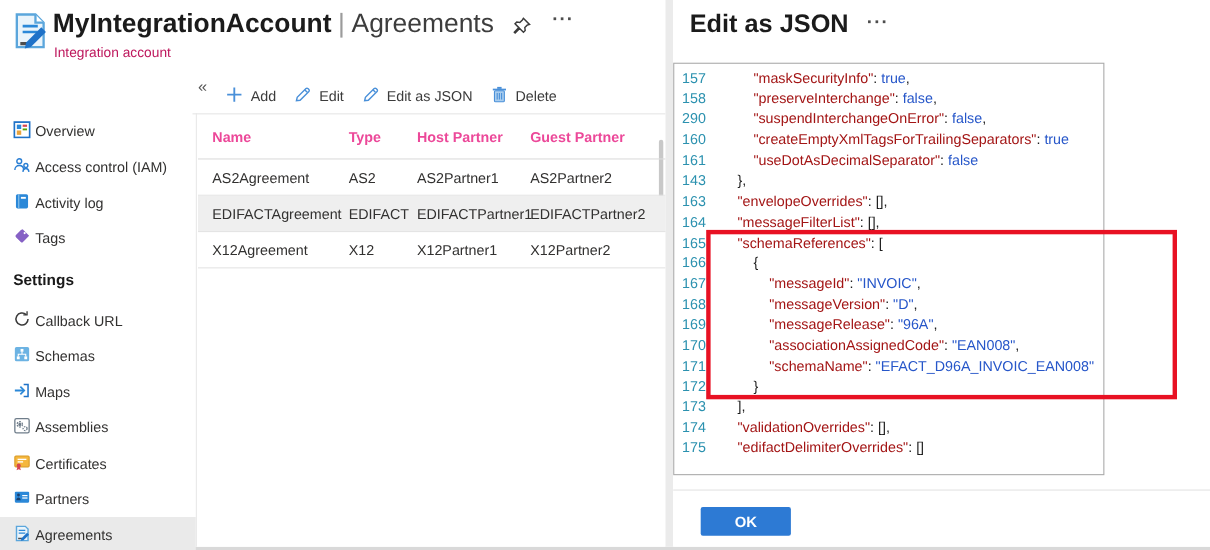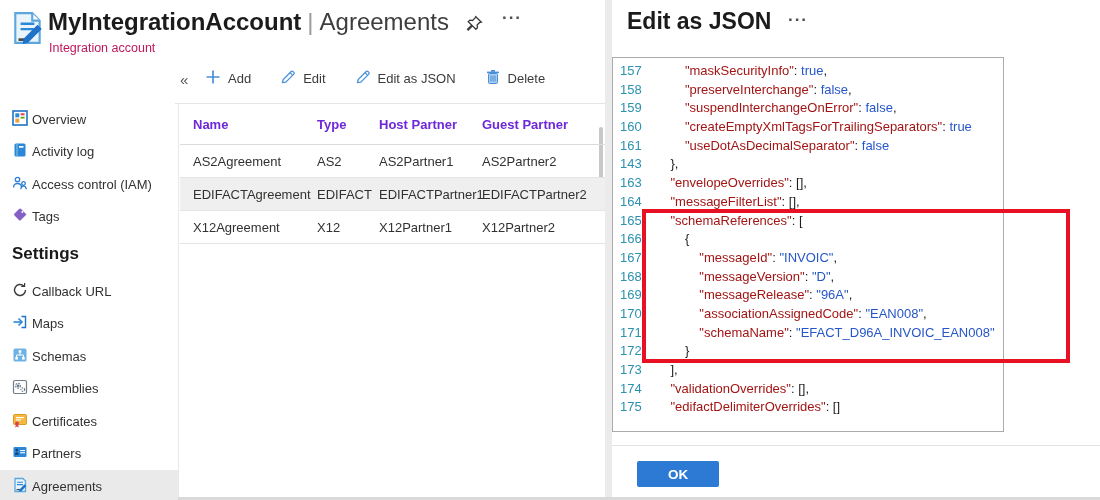--- a/index.html
+++ b/index.html
@@ -25,38 +25,38 @@
 
   .search-box { position:absolute; left:8px; top:69px; width:162px; height:27px;
     border:1px solid #8f8f8f; border-radius:2px; display:flex; align-items:center;
     padding:0 6px; gap:6px; background:#fff; }
   .search-box svg { flex:0 0 auto; }
   .search-box input { border:none; outline:none; width:100%; font-size:13px;
     font-family:"Liberation Sans",sans-serif; color:#333; background:transparent; }
   .search-box input::placeholder { color:#6e6e6e; }
   .collapse-btn { position:absolute; left:180px; top:71px; font-size:15px; color:#555; cursor:pointer; }
 
-  .toolbar { position:absolute; left:205px; top:69px; height:28px; display:flex; align-items:flex-start; gap:29px; }
+  .toolbar { position:absolute; left:205px; top:69px; height:28px; display:flex; align-items:flex-end; gap:16px; }
   .tb-item { display:flex; align-items:center; gap:7px; font-size:13px; color:#3b3b3b; cursor:pointer; white-space:nowrap; }
   .toolbar-rule { position:absolute; left:175px; top:103px; width:430px; height:1px; background:#e5e5e5; }
 
   .sidebar { position:absolute; left:0; top:103px; width:179px; height:394px; border-right:1px solid #e8e8e8; }
   .side-item { height:32.5px; display:flex; align-items:center; gap:4px; padding-left:12px;
     font-size:13px; color:#323130; cursor:pointer; white-space:nowrap; }
   .side-item.active { background:var(--active-item-bg); }
   .side-item svg { flex:0 0 auto; }
   .side-section { height:42px; display:flex; align-items:center; padding-left:12px;
-    font-size:17px; font-weight:700; color:#1a1a1a; }
+    font-size:14px; font-weight:700; color:#1a1a1a; }
   .side-scroll { position:absolute; right:2px; top:127px; width:4px; height:57px; background:#c8c8c8; border-radius:2px; cursor:pointer; }
 
   .agr-table { position:absolute; left:180px; top:104px; width:425px; }
   .t-row { display:grid; grid-template-columns:124px 62px 103px auto; padding-left:13px;
     height:33px; align-items:center; font-size:13px; border-bottom:1px solid #e4e4e4;
     white-space:nowrap; cursor:pointer; }
-  .t-head { height:41px; border-bottom:1px solid #dcdcdc; font-weight:700; color:#6d28d9; cursor:default; }
+  .t-head { height:41px; border-bottom:1px solid #dcdcdc; font-weight:700; color:#ec4899; cursor:default; }
   .t-row.selected { background:var(--selected-row-bg); }
 
   
   #divider-v { position:absolute; left:605px; top:0; width:7px; height:497px; background:#ebebeb; }
 
   
   #right-panel { position:absolute; left:612px; top:0; width:488px; height:497px; background:#fff; }
   .rp-title { position:absolute; left:15px; top:8px; font-size:23px; font-weight:700; color:#1b1b1b; }
   #more-right { left:176px; top:10px; }
 
@@ -145,68 +145,68 @@
         <span><svg viewBox="0 0 16 16" width="16" height="16">
             <rect x="1" y="1" width="14" height="14" fill="none" stroke="#1f72c8" stroke-width="1.6"></rect>
             <rect x="3.3" y="3.3" width="4" height="4" fill="#2b88d8"></rect>
             <rect x="3.3" y="8.6" width="4" height="4" fill="#e8a33d"></rect>
             <rect x="8.6" y="3.3" width="4" height="2" fill="#d64550"></rect>
             <rect x="8.6" y="6.8" width="4" height="1.7" fill="#57a300"></rect>
           </svg></span>
         <span>Overview</span>
       </div>
       <div class="side-item">
-        <span><svg viewBox="0 0 16 16" width="16" height="16">
-            <rect x="2.5" y="1.5" width="11" height="13" rx="1.5" fill="#2b88d8"></rect>
-            <rect x="4.4" y="1.5" width="1.2" height="13" fill="#7dbae8"></rect>
-            <rect x="7" y="4" width="4.5" height="1.7" fill="#fff"></rect>
-          </svg></span>
-        <span>Activity log</span>
-      </div>
-      <div class="side-item">
         <span><svg viewBox="0 0 16 16" width="16" height="16" fill="none" stroke="#2b7fd4" stroke-width="1.3">
             <circle cx="5.5" cy="4.5" r="2.2"></circle>
             <path d="M1.5 12.5c0-2.5 1.8-4 4-4s4 1.5 4 4"></path>
             <circle cx="11.5" cy="8.5" r="1.8"></circle>
             <path d="M8.8 14.2c.2-1.9 1.3-3 2.7-3s2.6 1.1 2.8 3"></path>
           </svg></span>
         <span>Access control (IAM)</span>
       </div>
       <div class="side-item">
         <span><svg viewBox="0 0 16 16" width="16" height="16">
+            <rect x="2.5" y="1.5" width="11" height="13" rx="1.5" fill="#2b88d8"></rect>
+            <rect x="4.4" y="1.5" width="1.2" height="13" fill="#7dbae8"></rect>
+            <rect x="7" y="4" width="4.5" height="1.7" fill="#fff"></rect>
+          </svg></span>
+        <span>Activity log</span>
+      </div>
+      <div class="side-item">
+        <span><svg viewBox="0 0 16 16" width="16" height="16">
             <path d="M8.6 1.5 14.5 7.4 8.9 13a1.4 1.4 0 0 1-2 0L2.5 8.6a1.4 1.4 0 0 1 0-2L7 2z" fill="#8661c5"></path>
             <circle cx="10.4" cy="4.9" r="1" fill="#fff"></circle>
           </svg></span>
         <span>Tags</span>
       </div>
       <div class="side-section">Settings</div>
       <div class="side-item">
         <span><svg viewBox="0 0 16 16" width="16" height="16" fill="none" stroke="#3b3b3b" stroke-width="1.4">
             <path d="M13.5 8a5.5 5.5 0 1 1-1.7-4"></path>
             <path d="M12.6.9v3.4H9.2" stroke-width="1.2"></path>
           </svg></span>
         <span>Callback URL</span>
-      </div>
-      <div class="side-item">
-        <span><svg viewBox="0 0 16 16" width="16" height="16" fill="none">
-            <path d="M9.5 2.5h4v11h-4" stroke="#1f72c8" stroke-width="1.4"></path>
-            <path d="M1.5 8h8" stroke="#2b88d8" stroke-width="1.6"></path>
-            <path d="M6.5 4.5 10 8l-3.5 3.5" stroke="#2b88d8" stroke-width="1.6"></path>
-          </svg></span>
-        <span>Maps</span>
       </div>
       <div class="side-item">
         <span><svg viewBox="0 0 16 16" width="16" height="16">
             <rect x="1.5" y="1.5" width="13" height="13" rx="1.5" fill="#6cb3e3"></rect>
             <rect x="6.7" y="3.2" width="2.6" height="2.6" fill="#fff"></rect>
             <rect x="3.3" y="10" width="2.6" height="2.6" fill="#fff"></rect>
             <rect x="10.1" y="10" width="2.6" height="2.6" fill="#fff"></rect>
             <path d="M8 5.8v2.2M8 8H4.6v2M8 8h3.4v2" stroke="#fff" stroke-width="1" fill="none"></path>
           </svg></span>
         <span>Schemas</span>
+      </div>
+      <div class="side-item">
+        <span><svg viewBox="0 0 16 16" width="16" height="16" fill="none">
+            <path d="M9.5 2.5h4v11h-4" stroke="#1f72c8" stroke-width="1.4"></path>
+            <path d="M1.5 8h8" stroke="#2b88d8" stroke-width="1.6"></path>
+            <path d="M6.5 4.5 10 8l-3.5 3.5" stroke="#2b88d8" stroke-width="1.6"></path>
+          </svg></span>
+        <span>Maps</span>
       </div>
       <div class="side-item">
         <span><svg viewBox="0 0 16 16" width="16" height="16" fill="none" stroke="#6f7d8a" stroke-width="1.2">
             <rect x="1.5" y="1.5" width="13" height="13" rx="1.5"></rect>
             <circle cx="6" cy="6.8" r="2.4" stroke-dasharray="1.6 1"></circle>
             <circle cx="6" cy="6.8" r=".8" fill="#6f7d8a"></circle>
             <circle cx="10.8" cy="10.6" r="1.8" stroke-dasharray="1.3 .9"></circle>
           </svg></span>
         <span>Assemblies</span>
       </div>
@@ -273,21 +273,21 @@
 <div id="divider-v"></div>
 
 <div id="right-panel">
   <div class="rp-title">Edit as JSON</div>
   <div class="more-btn" id="more-right">···</div>
 
   <div class="editor" id="editor">
     <div class="ed-inner" id="ed-inner">
         <div class="code-line"><span class="ln">157</span><span class="code"><span class="c-p">        </span><span class="c-k">"maskSecurityInfo"</span><span class="c-p">: </span><span class="c-v">true</span><span class="c-p">,</span></span></div>
         <div class="code-line"><span class="ln">158</span><span class="code"><span class="c-p">        </span><span class="c-k">"preserveInterchange"</span><span class="c-p">: </span><span class="c-v">false</span><span class="c-p">,</span></span></div>
-        <div class="code-line"><span class="ln">159</span><span class="code"><span class="c-p">        </span><span class="c-k">"suspendInterchangeOnError"</span><span class="c-p">: </span><span class="c-v">false</span><span class="c-p">,</span></span></div>
+        <div class="code-line"><span class="ln">290</span><span class="code"><span class="c-p">        </span><span class="c-k">"suspendInterchangeOnError"</span><span class="c-p">: </span><span class="c-v">false</span><span class="c-p">,</span></span></div>
         <div class="code-line"><span class="ln">160</span><span class="code"><span class="c-p">        </span><span class="c-k">"createEmptyXmlTagsForTrailingSeparators"</span><span class="c-p">: </span><span class="c-v">true</span></span></div>
         <div class="code-line"><span class="ln">161</span><span class="code"><span class="c-p">        </span><span class="c-k">"useDotAsDecimalSeparator"</span><span class="c-p">: </span><span class="c-v">false</span></span></div>
         <div class="code-line"><span class="ln">143</span><span class="code"><span class="c-p">    },</span></span></div>
         <div class="code-line"><span class="ln">163</span><span class="code"><span class="c-p">    </span><span class="c-k">"envelopeOverrides"</span><span class="c-p">: [],</span></span></div>
         <div class="code-line"><span class="ln">164</span><span class="code"><span class="c-p">    </span><span class="c-k">"messageFilterList"</span><span class="c-p">: [],</span></span></div>
         <div class="code-line"><span class="ln">165</span><span class="code"><span class="c-p">    </span><span class="c-k">"schemaReferences"</span><span class="c-p">: [</span></span></div>
         <div class="code-line"><span class="ln">166</span><span class="code"><span class="c-p">        {</span></span></div>
         <div class="code-line"><span class="ln">167</span><span class="code"><span class="c-p">            </span><span class="c-k">"messageId"</span><span class="c-p">: </span><span class="c-v">"INVOIC"</span><span class="c-p">,</span></span></div>
         <div class="code-line"><span class="ln">168</span><span class="code"><span class="c-p">            </span><span class="c-k">"messageVersion"</span><span class="c-p">: </span><span class="c-v">"D"</span><span class="c-p">,</span></span></div>
         <div class="code-line"><span class="ln">169</span><span class="code"><span class="c-p">            </span><span class="c-k">"messageRelease"</span><span class="c-p">: </span><span class="c-v">"96A"</span><span class="c-p">,</span></span></div>

